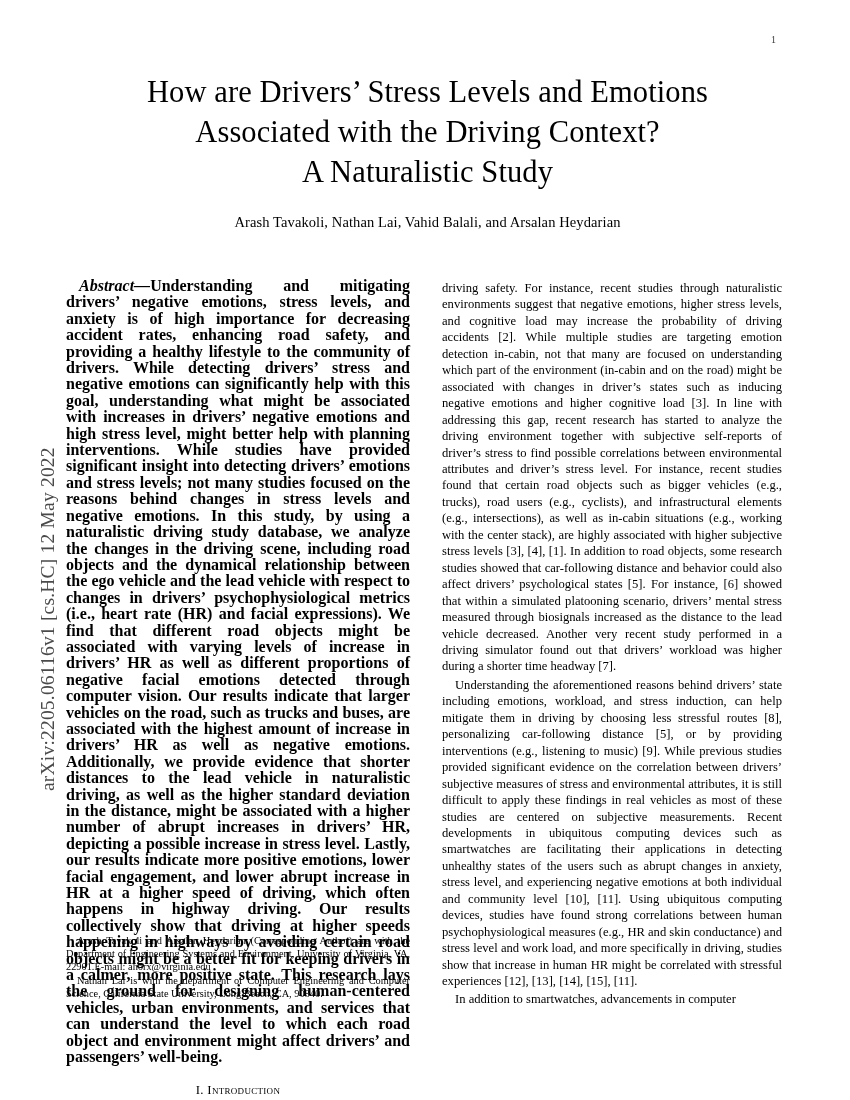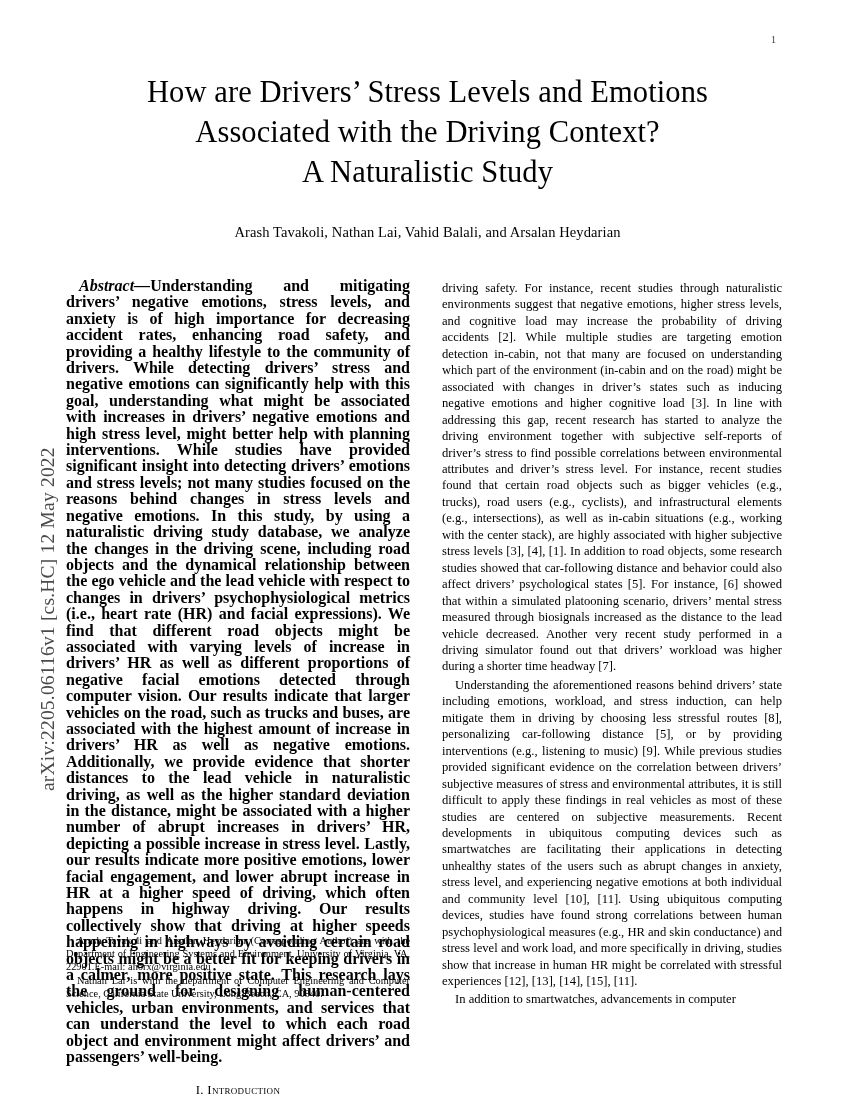--- a/index.html
+++ b/index.html
@@ -66,21 +66,21 @@
   }
   #paper-title {
     font-size: 30.5px;
     line-height: 40px;
     font-weight: normal;
     margin: 0;
     letter-spacing: 0.1px;
   }
   #paper-title .tline { display: block; }
   #author-line {
-    margin-top: 32px;
+    margin-top: 22px;
     font-size: 14.5px;
     letter-spacing: 0.1px;
   }
 
   
   #columns {
     position: absolute;
     left: 66px;
     top: 278px;
     width: 718px;

